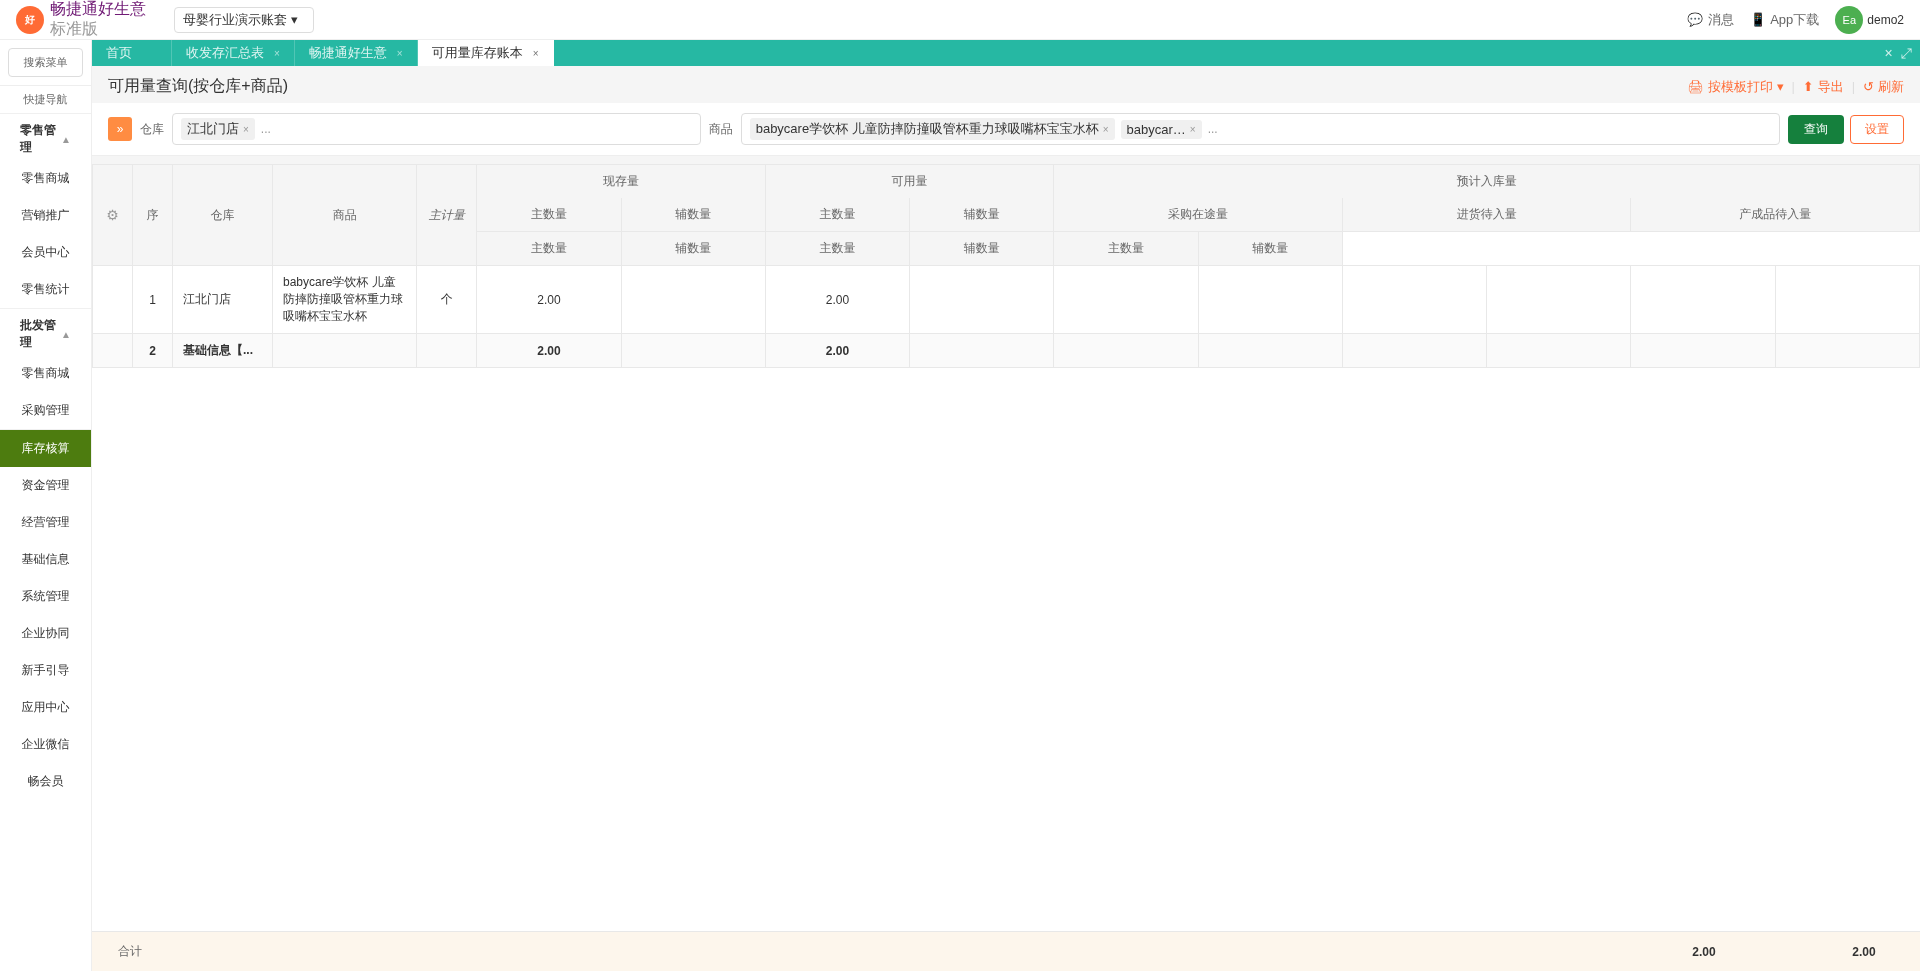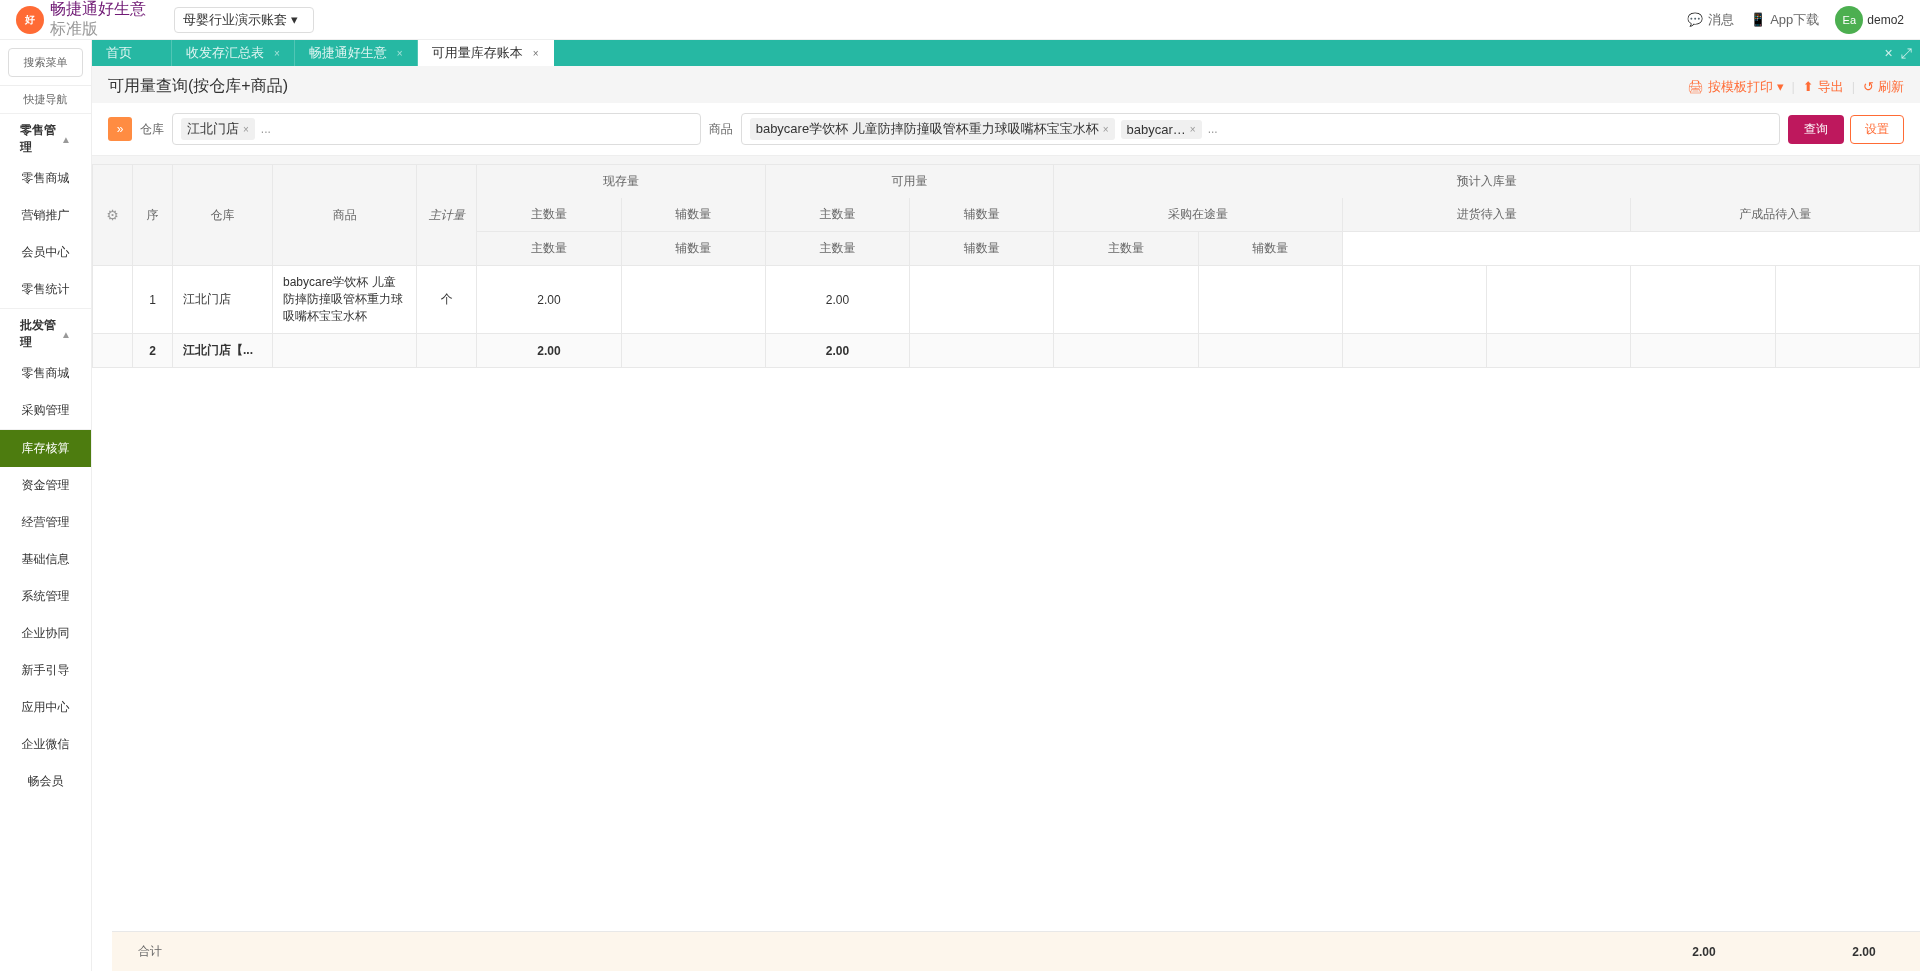--- a/index.html
+++ b/index.html
@@ -65,36 +65,36 @@
 
     
     .filter-bar { background: #fff; margin: 0 0 8px 0; padding: 10px 16px; display: flex; align-items: center; gap: 8px; border-bottom: 1px solid #eee; }
     .filter-expand-btn { width: 24px; height: 24px; background: #ff8c42; border: none; border-radius: 3px; color: white; cursor: pointer; display: flex; align-items: center; justify-content: center; font-size: 12px; }
     .filter-label { font-size: 12px; color: #666; }
     .filter-tag-area { display: flex; align-items: center; gap: 6px; flex: 1; border: 1px solid #ddd; border-radius: 4px; padding: 4px 8px; min-height: 30px; background: #fff; }
     .filter-tag { display: flex; align-items: center; gap: 4px; background: #f0f0f0; border-radius: 3px; padding: 2px 6px; font-size: 11px; color: #333; }
     .filter-tag-close { cursor: pointer; color: #999; font-size: 10px; }
     .filter-more { color: #999; font-size: 12px; cursor: pointer; }
     .filter-action-area { display: flex; gap: 6px; }
-    .btn-query { background: #be185d; color: white; border: none; border-radius: 4px; padding: 6px 16px; font-size: 12px; cursor: pointer; }
+    .btn-query { background: #15803d; color: white; border: none; border-radius: 4px; padding: 6px 16px; font-size: 12px; cursor: pointer; }
     .btn-settings { background: #fff; color: #ff6b35; border: 1px solid #ff6b35; border-radius: 4px; padding: 5px 14px; font-size: 12px; cursor: pointer; }
 
     
     .table-container { flex: 1; overflow: auto; padding: 0 0 40px 0; background: #fff; margin: 0; }
     .data-table { width: 100%; border-collapse: collapse; table-layout: fixed; }
     .data-table th { background: #f5f5f5; color: #666; font-size: 12px; font-weight: normal; padding: 8px 10px; border: 1px solid #e8e8e8; text-align: center; white-space: nowrap; }
     .data-table td { padding: 8px 10px; border: 1px solid #e8e8e8; font-size: 12px; color: #333; text-align: center; }
     .data-table .settings-col { width: 40px; }
     .data-table .num-col { width: 40px; }
     .data-table .warehouse-col { width: 100px; }
     .data-table .unit-col { width: 60px; font-style: italic; }
     .gear-icon { color: #999; font-size: 14px; cursor: pointer; }
 
     
-    .table-footer { position: absolute; bottom: 0; left: 92px; right: 0; height: 40px; background: #fdf6ec; border-top: 1px solid #e8e8e8; display: flex; align-items: center; padding: 11px 16px; margin-left: 20px; }
+    .table-footer { position: absolute; bottom: 0; left: 92px; right: 0; height: 40px; background: #fdf6ec; border-top: 1px solid #e8e8e8; display: flex; align-items: center; padding: 11px 16px; }
     .footer-label { font-size: 12px; color: #666; padding: 0 10px; }
     .footer-value { font-size: 12px; color: #333; font-weight: bold; }
 
     
     .table-container::-webkit-scrollbar { height: 6px; width: 6px; }
     .table-container::-webkit-scrollbar-track { background: #f1f1f1; }
     .table-container::-webkit-scrollbar-thumb { background: #ccc; border-radius: 3px; }
 
     .header-row-1 th { border-bottom: none; }
     .header-row-2 th { border-top: none; }
@@ -328,21 +328,21 @@
       <td></td>
       <td></td>
       <td></td>
       <td></td>
       <td></td>
       <td></td>
     </tr>
               <tr style="background: rgb(250, 250, 250); font-weight: bold;">
       <td></td>
       <td>2</td>
-      <td style="text-align:left; padding-left:10px;">江北门店【...</td>
+      <td style="text-align:left; padding-left:10px;">基础信息【...</td>
       <td style="text-align:left;"></td>
       <td></td>
       <td>2.00</td>
       <td></td>
       <td>2.00</td>
       <td></td>
       <td></td>
       <td></td>
       <td></td>
       <td></td>

